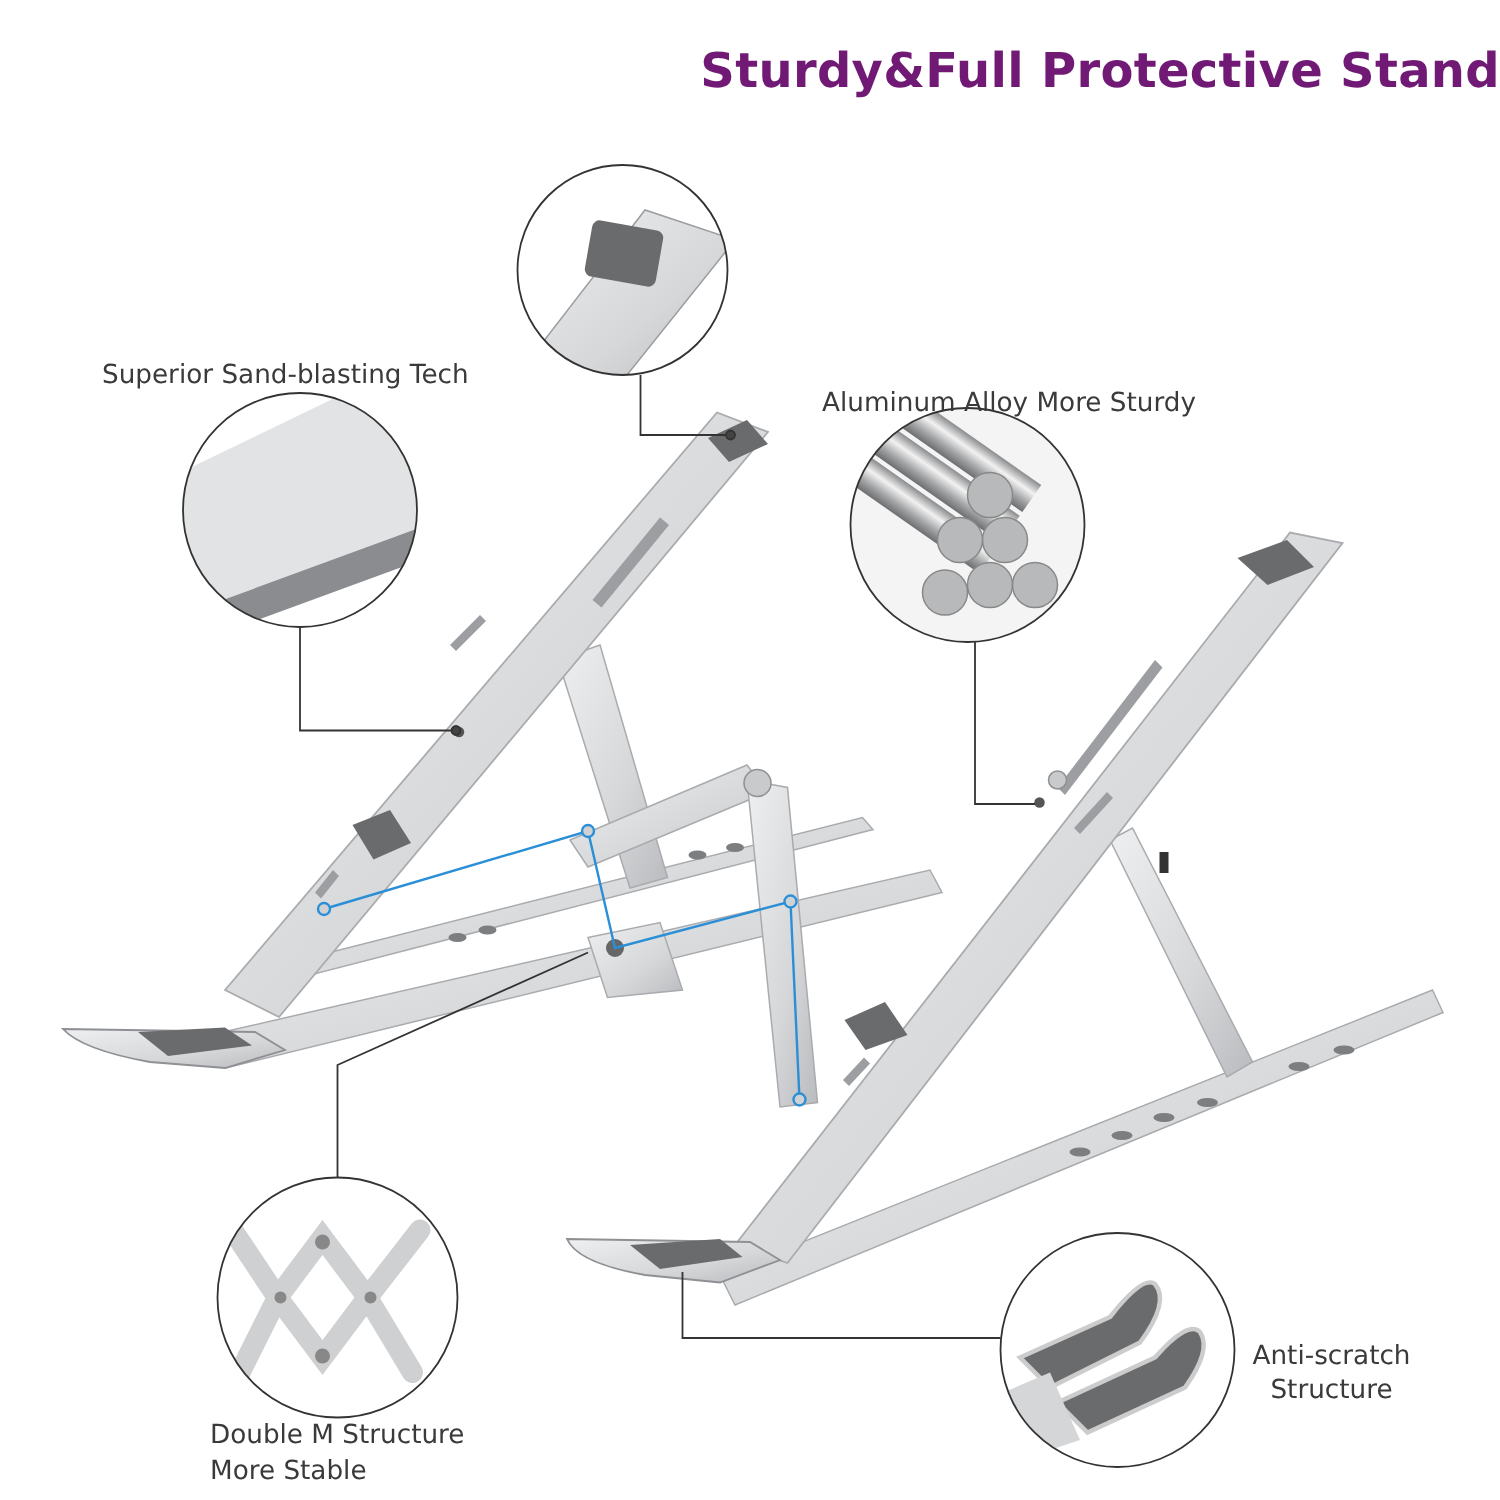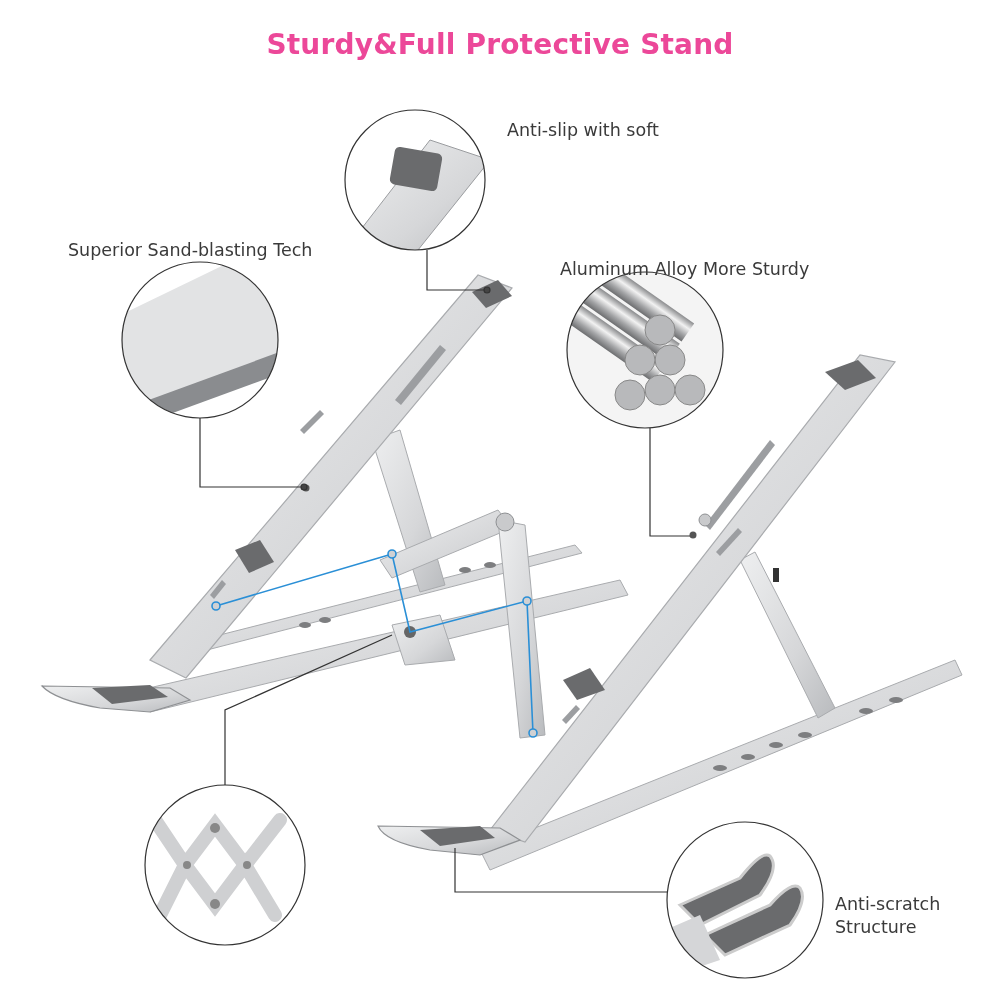--- a/index.html
+++ b/index.html
@@ -1,17 +1,17 @@
 <!DOCTYPE html>
 <html><head>
 <meta charset="utf-8">
 <style>
   html,body{margin:0;padding:0;background:#fff;}
   body{width:1000px;height:1000px;position:relative;overflow:hidden;font-family:"DejaVu Sans","Liberation Sans",sans-serif;}
-  .title{position:absolute;left:0;top:28px;width:1000px;text-align:center;font-size:28px;font-weight:bold;color:#ec4899;letter-spacing:0.2px;}
+  .title{position:absolute;left:0;top:28px;width:1000px;text-align:right;font-size:32px;font-weight:bold;color:#701a75;letter-spacing:0.2px;}
   .label{position:absolute;font-size:17.5px;color:#3a3a3a;line-height:26px;}
   svg.scene{position:absolute;left:0;top:0;}
 </style>
 </head>
 <body>
 
 <div class="title">Sturdy&amp;Full Protective Stand</div>
 
 <svg class="scene" width="1000" height="1000" viewBox="0 0 1000 1000">
   <defs>
@@ -177,22 +177,23 @@
     <circle cx="487" cy="290" r="3" fill="#444"></circle>
     <polyline points="200,418 200,487 303,487"></polyline>
     <circle cx="304" cy="487" r="3" fill="#444"></circle>
     <polyline points="650,428 650,536 690,536"></polyline>
     <polyline points="225,785 225,710 392,635"></polyline>
     <polyline points="455,848 455,892 667,892"></polyline>
   </g>
 </svg>
 
 <div class="label" style="left:507px;top:117px;">
-  <div>Anti-slip with soft</div>
 </div>
 <div class="label" style="left:68px;top:237px;">Superior Sand-blasting Tech</div>
-<div class="label" style="left:560px;top:256px;">Aluminum Alloy More Sturdy</div>
+<div class="label" style="left:548px;top:256px;">Aluminum Alloy More Sturdy</div>
 <div class="label" style="left:140px;top:945px;line-height:24px;">
+  <div>Double M Structure</div>
+  <div>More Stable</div>
 </div>
-<div class="label" style="left:835px;top:893px;line-height:23px;text-align:left;">
+<div class="label" style="left:835px;top:893px;line-height:23px;text-align:center;">
   <div>Anti-scratch</div>
   <div>Structure</div>
 </div>
 
 </body></html>

